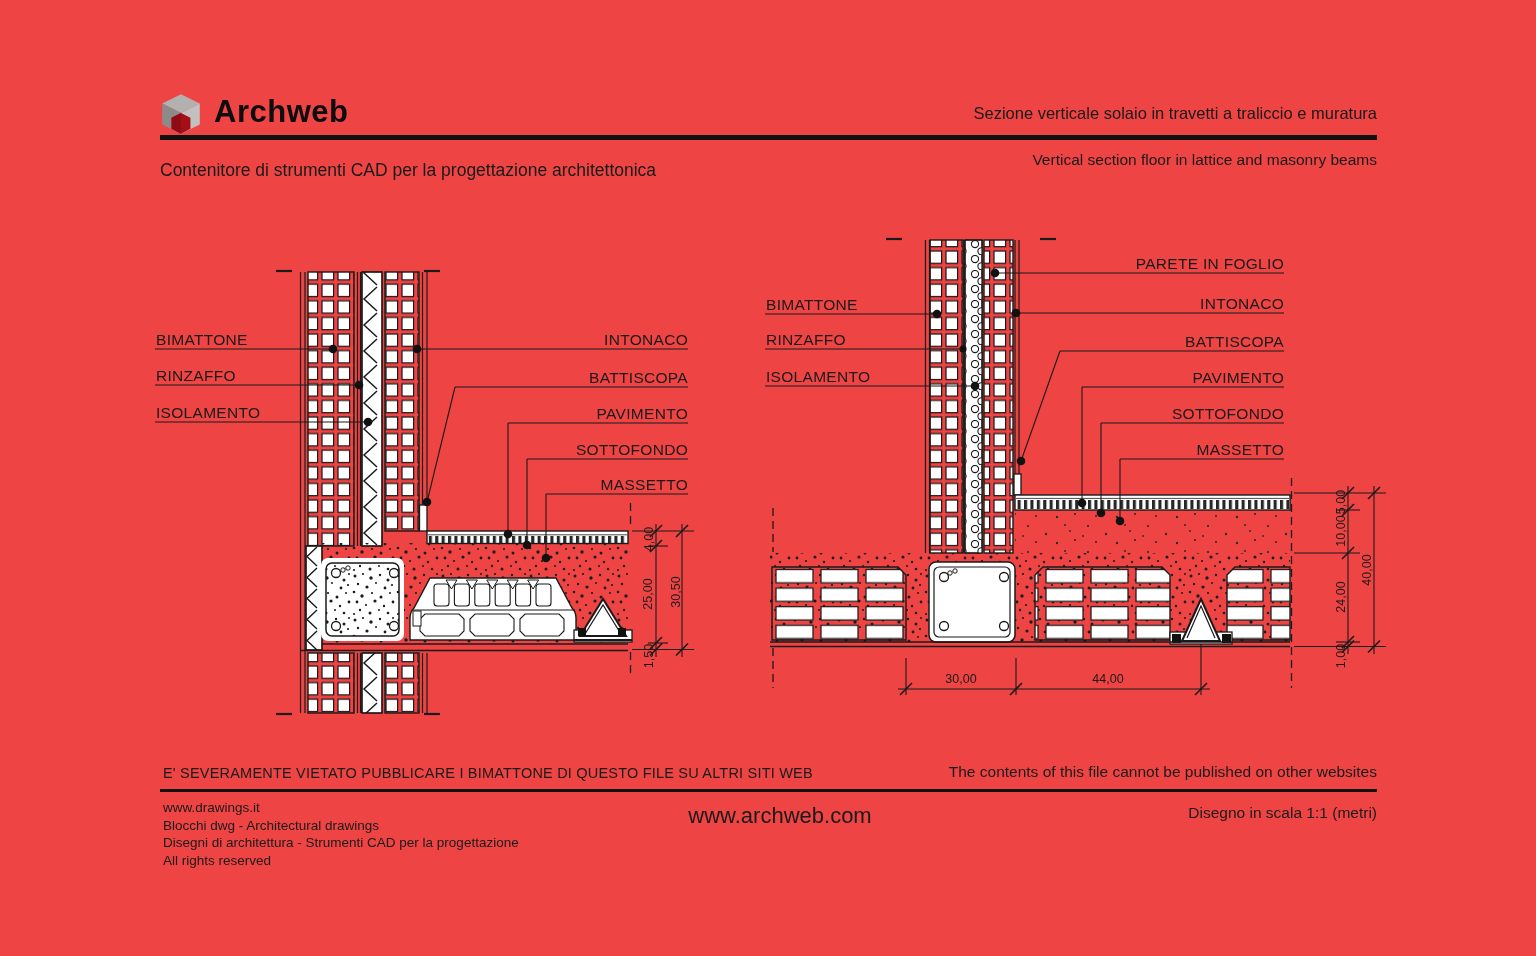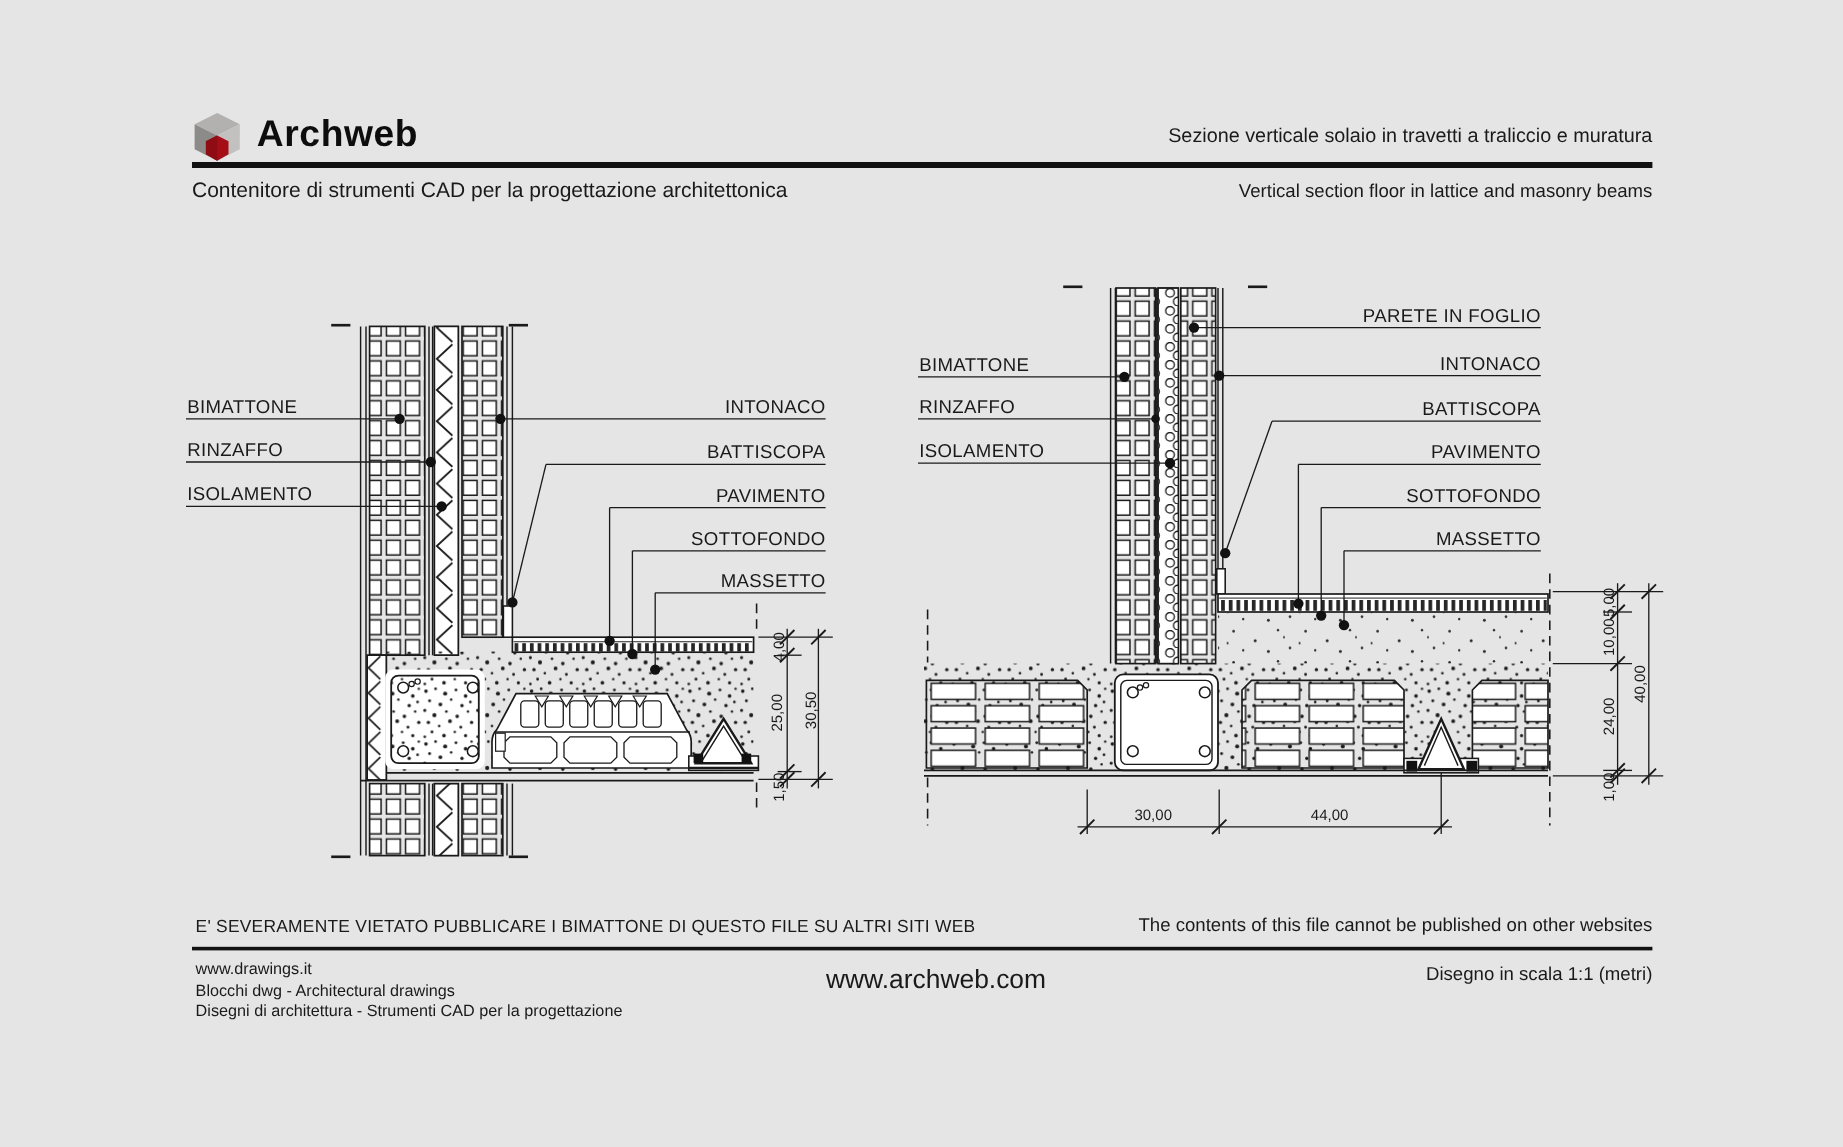--- a/index.html
+++ b/index.html
@@ -1,16 +1,16 @@
 <!DOCTYPE html>
 <html><head>
 <meta charset="utf-8">
 <style>
   html,body{margin:0;padding:0;background:#fff;}
-  .page{position:relative;width:1536px;height:956px;background:#e5e5e5;overflow:hidden;
+  .page{position:relative;width:1536px;height:956px;background:#ef4444;overflow:hidden;
         font-family:"Liberation Sans", sans-serif;color:#1a1a1a;}
   .art{position:absolute;left:0;top:0;}
   .abs{position:absolute;white-space:nowrap;}
   .brand{font-size:31px;font-weight:700;letter-spacing:.5px;color:#0d0d0d;}
   .hdr-r{font-size:16.5px;text-align:right;}
   .sub-l{font-size:17.5px;}
   .sub-r{font-size:15.5px;text-align:right;}
   .rule{position:absolute;background:#111;}
   .lbl{position:absolute;font-size:15.5px;letter-spacing:.3px;white-space:nowrap;height:18px;text-align:right;}
   .lbl-r{text-align:center;}
@@ -334,21 +334,21 @@
 <svg class="abs" style="left:158px;top:92px" width="46" height="44" viewBox="0 0 44 42">
   <polygon points="22,2 40,11 22,20 4,11" fill="#b3b0b0"></polygon>
   <polygon points="4,11 22,20 22,40 4,31" fill="#8d8a8a"></polygon>
   <polygon points="40,11 22,20 22,40 40,31" fill="#c3c0c0"></polygon>
   <polygon points="22,20 31,24.5 31,35 22,40 13,35 13,24.5" fill="#a50e17"></polygon>
   <polygon points="22,20 13,24.5 13,35 22,40" fill="#8f0c14"></polygon>
 </svg>
 <div class="abs brand" style="left:214px;top:94px">Archweb</div>
 <div class="abs hdr-r" style="right:159px;top:104px">Sezione verticale solaio in travetti a traliccio e muratura</div>
 <div class="rule" style="left:160px;right:159px;top:135px;height:4.5px"></div>
-<div class="abs sub-l" style="left:160px;top:148px">Contenitore di strumenti CAD per la progettazione architettonica</div>
+<div class="abs sub-l" style="left:160px;top:160px">Contenitore di strumenti CAD per la progettazione architettonica</div>
 <div class="abs sub-r" style="right:159px;top:151px">Vertical section floor in lattice and masonry beams</div>
 
 <div class="lbl" style="left:156px;top:331px">BIMATTONE</div>
 <div class="lbl" style="left:156px;top:367px">RINZAFFO</div>
 <div class="lbl" style="left:156px;top:404px">ISOLAMENTO</div>
 <div class="lbl lbl-r" style="right:848px;top:331px">INTONACO</div>
 <div class="lbl lbl-r" style="right:848px;top:369px">BATTISCOPA</div>
 <div class="lbl lbl-r" style="right:848px;top:405px">PAVIMENTO</div>
 <div class="lbl lbl-r" style="right:848px;top:441px">SOTTOFONDO</div>
 <div class="lbl lbl-r" style="right:848px;top:476px">MASSETTO</div>
@@ -376,17 +376,18 @@
 <div class="dimh" style="left:931px;top:672px">30,00</div>
 <div class="dimh" style="left:1078px;top:672px">44,00</div>
 
 <div class="abs notice-l" style="left:163px;top:765px">E' SEVERAMENTE VIETATO PUBBLICARE I BIMATTONE DI QUESTO FILE SU ALTRI SITI WEB</div>
 <div class="abs notice-r" style="right:159px;top:763px">The contents of this file cannot be published on other websites</div>
 <div class="rule" style="left:160px;right:159px;top:789px;height:2.5px"></div>
 <div class="abs foot-info" style="left:163px;top:799px">
   <div>www.drawings.it</div>
   <div>Blocchi dwg - Architectural drawings</div>
   <div>Disegni di architettura - Strumenti CAD  per la progettazione</div>
+  <div>All rights reserved</div>
 </div>
 <div class="abs foot-site" style="left:640px;width:280px;top:803px">www.archweb.com</div>
 <div class="abs foot-scale" style="right:159px;top:804px">Disegno in scala 1:1 (metri)</div>
 
 </div>
 
 </body></html>

